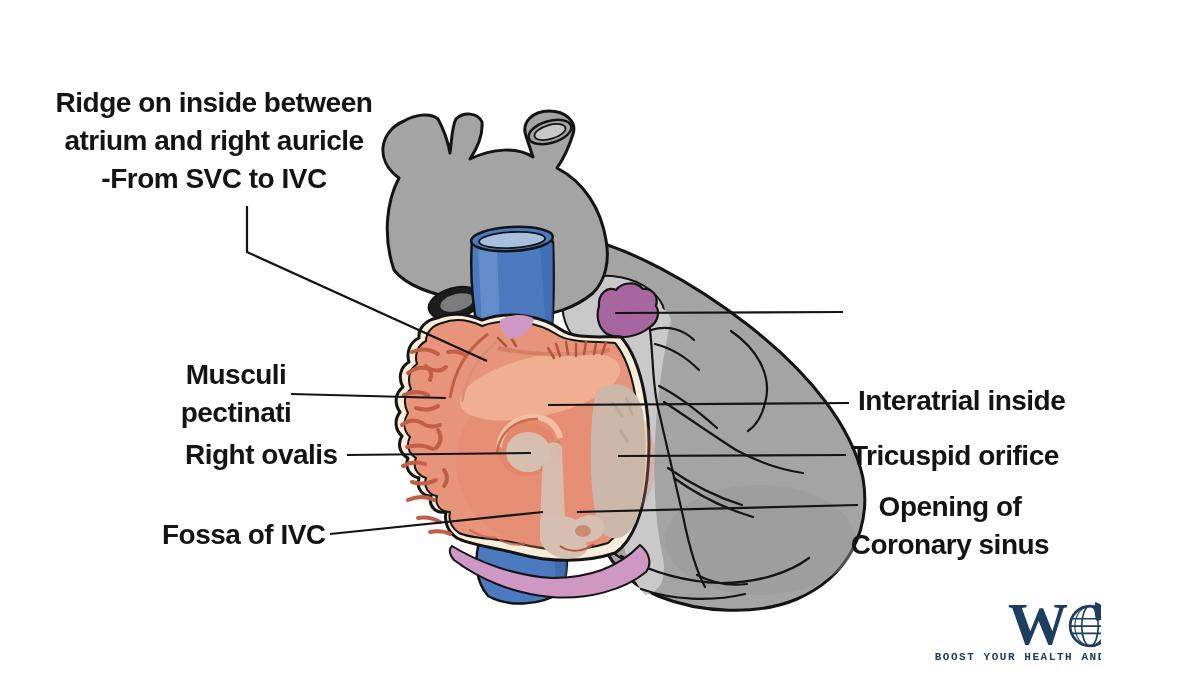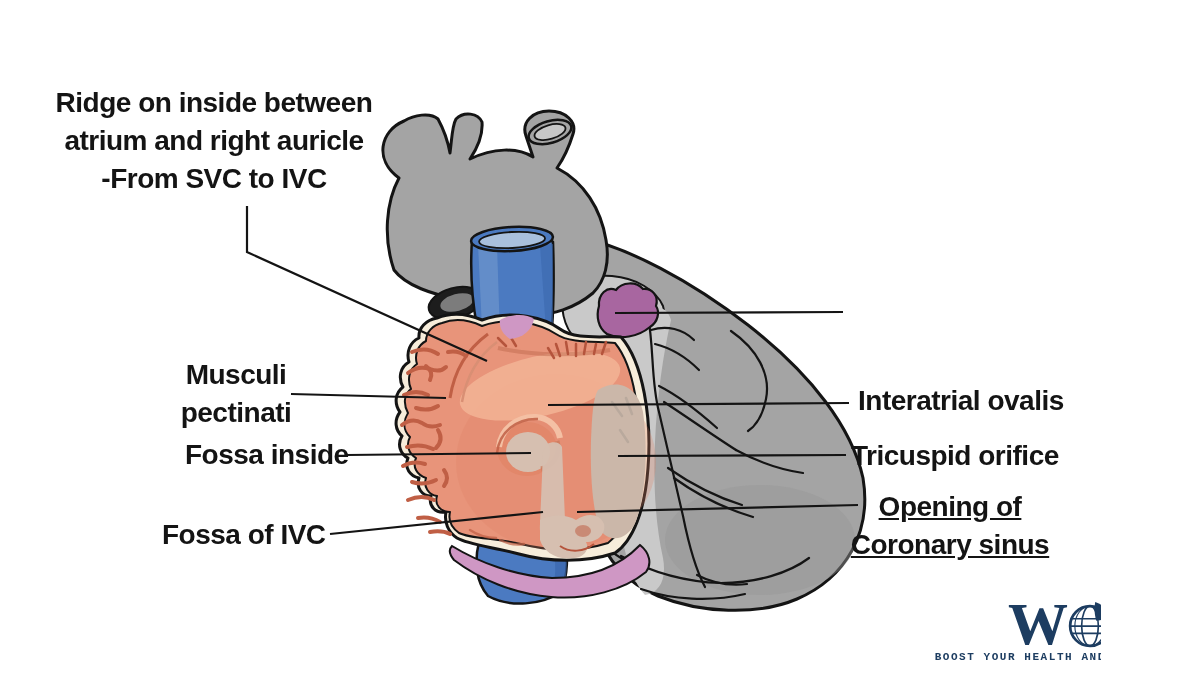--- a/index.html
+++ b/index.html
@@ -199,25 +199,25 @@
     <line class="leader" x1="618" y1="456" x2="846" y2="455"></line>
     <line class="leader" x1="577" y1="512" x2="858" y2="505"></line>
   </g>
 </svg>
 
 <div class="label center" style="left:55px;top:84px;width:318px;">Ridge on inside between
 atrium and right auricle
 -From SVC to IVC</div>
 <div class="label center" style="left:168px;top:356px;width:136px;">Musculi
 pectinati</div>
-<div class="label" style="left:185px;top:436px;">Fossa inside</div>
+<div class="label" style="left:185px;top:436px;">Right ovalis</div>
 <div class="label" style="left:162px;top:516px;">Fossa of IVC</div>
-<div class="label" style="left:858px;top:382px;">Interatrial ovalis</div>
+<div class="label" style="left:858px;top:382px;">Interatrial inside</div>
 <div class="label" style="left:851px;top:437px;">Tricuspid orifice</div>
-<div class="label center" style="left:850px;top:488px;width:200px;text-decoration:underline;">Opening of
+<div class="label center" style="left:850px;top:488px;width:200px;">Opening of
 Coronary sinus</div>
 
 <div id="logo">
   <div class="word">
     <span>W</span>
     <svg class="globe" viewBox="0 0 44 44">
       <circle cx="22" cy="23" r="19" fill="#ffffff" stroke="var(--logo_navy)" stroke-width="2.6"></circle>
       <ellipse cx="22" cy="23" rx="8" ry="19" fill="none" stroke="var(--logo_navy)" stroke-width="1.6"></ellipse>
       <ellipse cx="22" cy="23" rx="14.5" ry="19" fill="none" stroke="var(--logo_navy)" stroke-width="1.1"></ellipse>
       <line x1="4" y1="16" x2="40" y2="16" stroke="var(--logo_navy)" stroke-width="1.6"></line>

